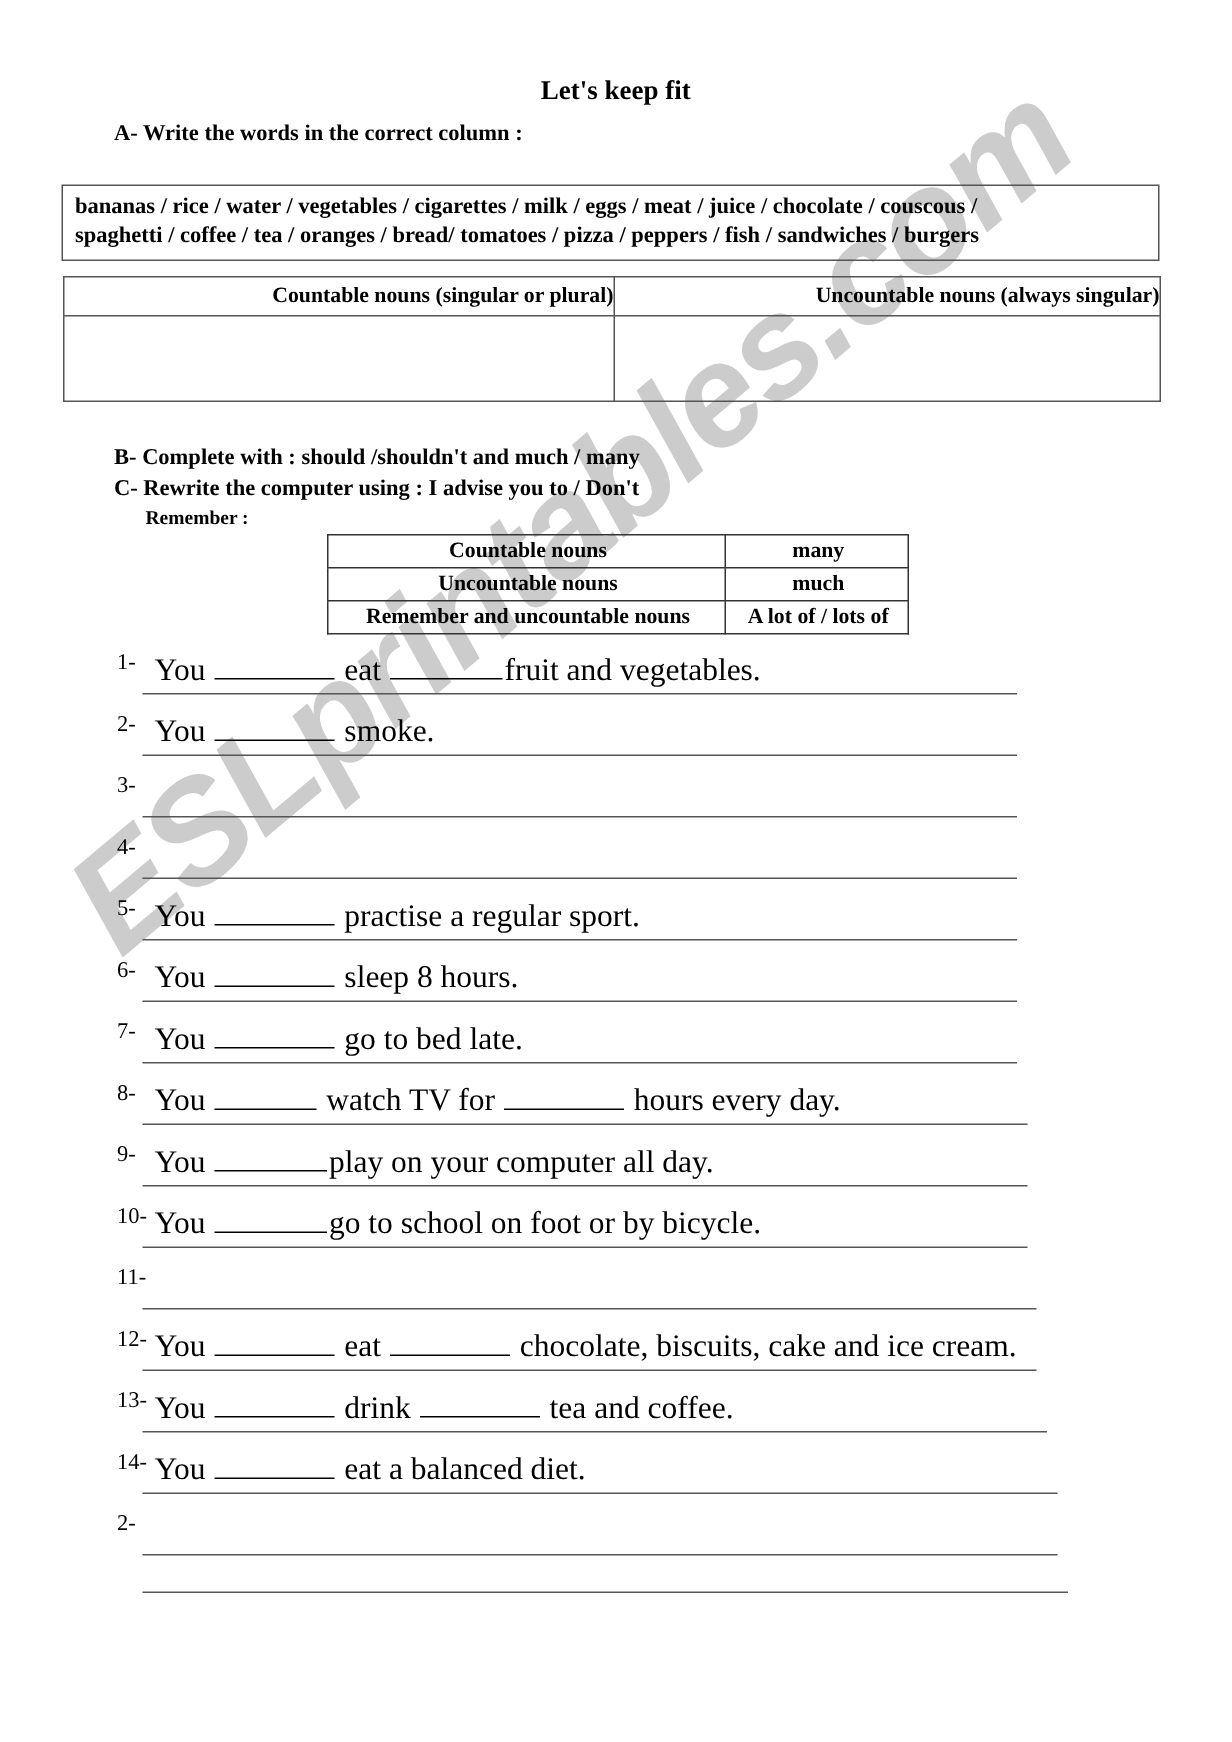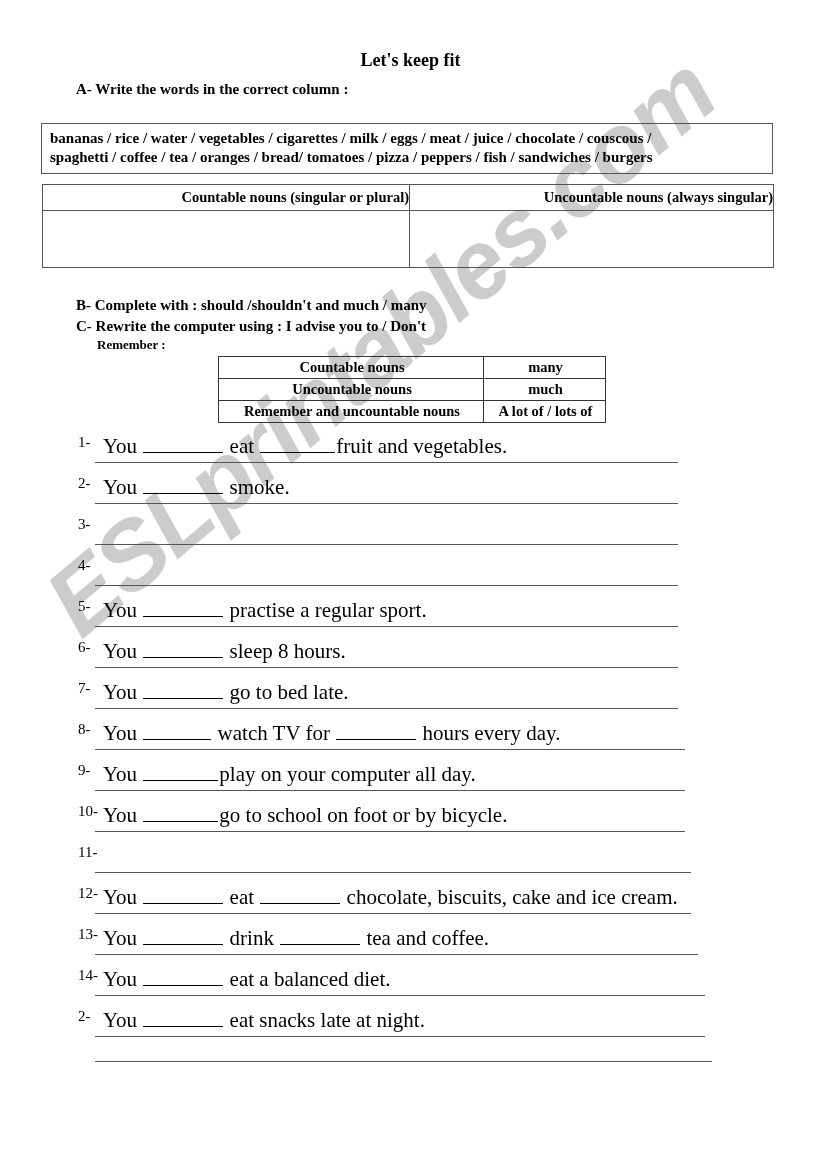--- a/index.html
+++ b/index.html
@@ -317,21 +317,20 @@
         <span class="ex-text">You <span class="blank" style="width: 80px;"></span> drink <span class="blank" style="width: 80px;"></span> tea and coffee.</span>
         <div class="ex-line" style="width: 603px;"></div>
       </div>
       <div class="ex-item">
         <span class="ex-num">14-</span>
         <span class="ex-text">You <span class="blank" style="width: 80px;"></span> eat a balanced diet.</span>
         <div class="ex-line" style="width: 610px;"></div>
       </div>
       <div class="ex-item">
         <span class="ex-num">2-</span>
-        <span class="ex-text">You <span class="blank" style="width: 80px;"></span> eat snacks late at night.</span>
         <div class="ex-line" style="width: 610px;"></div>
       </div>
       <div class="ex-item" style="height: 20px;">
         <div class="ex-line" style="top: 12px; width: 617px;"></div>
       </div>
     </div>
 
 </div>
 
 </body></html>

